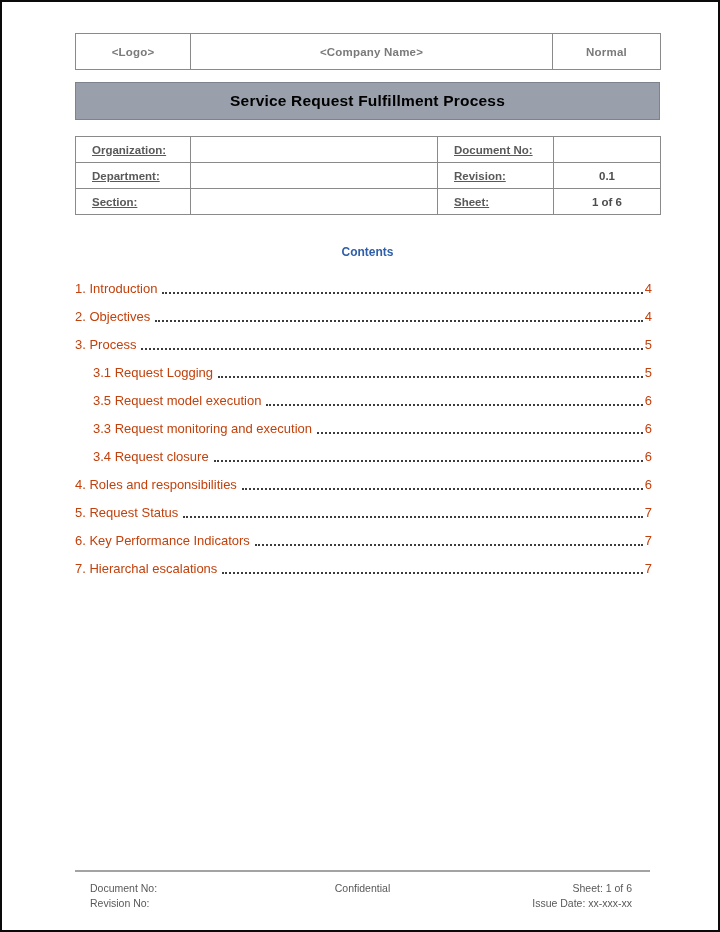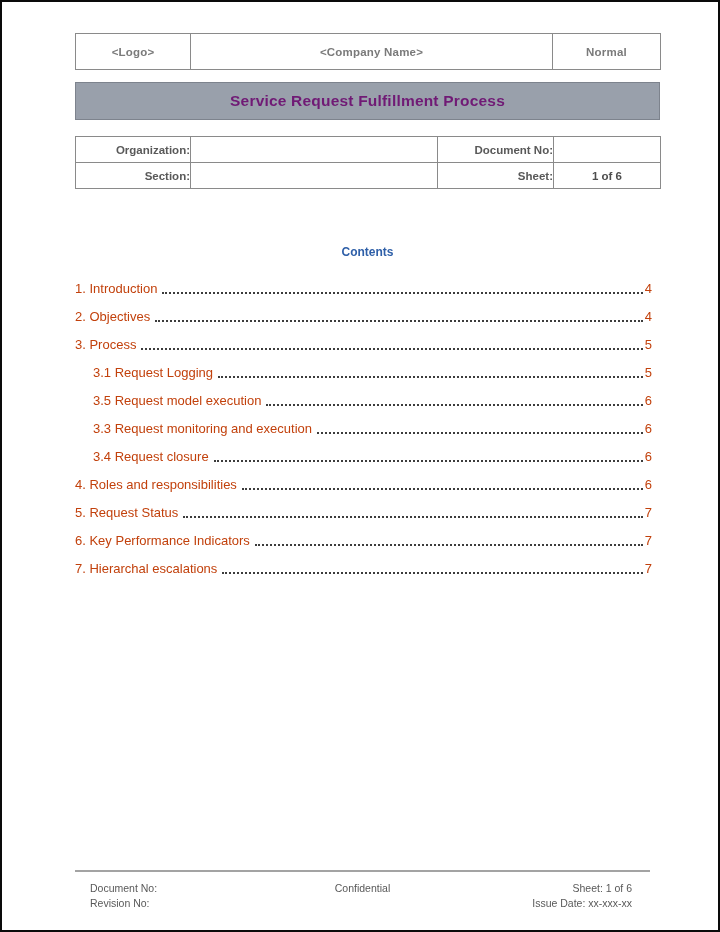--- a/index.html
+++ b/index.html
@@ -32,39 +32,39 @@
   .col-logo { width:115px; }
   .col-company { width:362px; }
   .col-type { width:108px; }
 
   
   .title-banner {
     position:absolute; left:73px; top:80px;
     width:585px; height:38px;
     background:#99A0AB;
     border:1px solid #7d838d;
-    color:#701a75; font-size:15.5px; font-weight:bold;
+    color:#000000; font-size:15.5px; font-weight:bold;
     text-align:center; line-height:36px;
     letter-spacing:.2px;
   }
 
   
   .info-table {
     position:absolute; left:73px; top:134px;
     width:585px;
     border-collapse:collapse; table-layout:fixed;
   }
   .info-table td {
     border:1px solid #8a8a8a;
     height:26px; vertical-align:middle;
     font-size:11.5px;
   }
   .info-table td.lbl {
     font-weight:bold; color:#595959;
-    text-align:right; padding-left:16px;
+    text-align:left; padding-left:16px;text-decoration:underline;
   }
   .info-table td.val {
     font-weight:bold; color:#4d4d4d;
     text-align:center;
   }
   .ic1 { width:115px; } .ic2 { width:247px; }
   .ic3 { width:116px; } .ic4 { width:107px; }
 
   
   .contents-heading {
@@ -118,20 +118,26 @@
 
   <div class="title-banner">Service Request Fulfillment Process</div>
 
   <table class="info-table">
     <tbody>
         <tr>
       <td class="lbl ic1">Organization:</td>
       <td class="val ic2"></td>
       <td class="lbl ic3">Document No:</td>
       <td class="val ic4"></td>
+    </tr>
+    <tr>
+      <td class="lbl">Department:</td>
+      <td class="val"></td>
+      <td class="lbl">Revision:</td>
+      <td class="val">0.1</td>
     </tr>
     <tr>
       <td class="lbl">Section:</td>
       <td class="val"></td>
       <td class="lbl">Sheet:</td>
       <td class="val">1 of 6</td>
     </tr>
   </tbody>
     </table>
 

